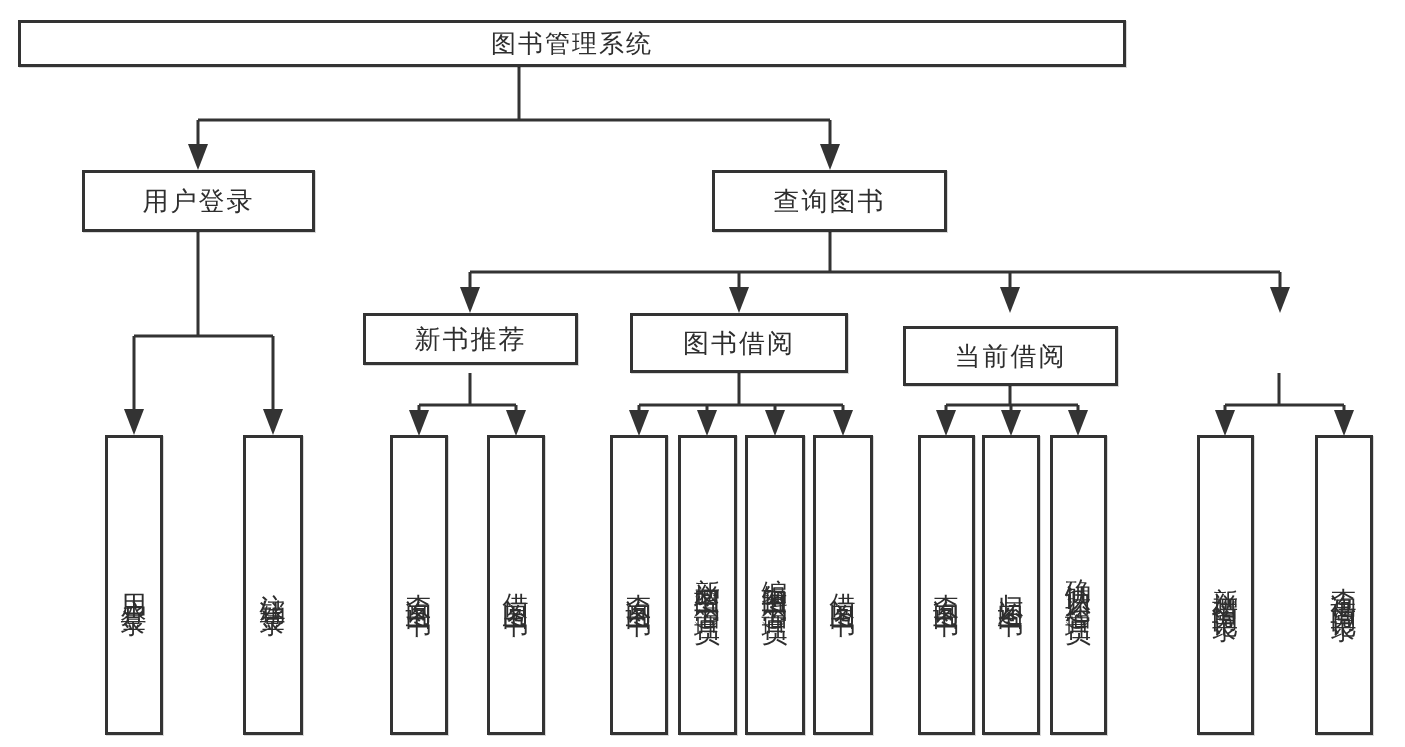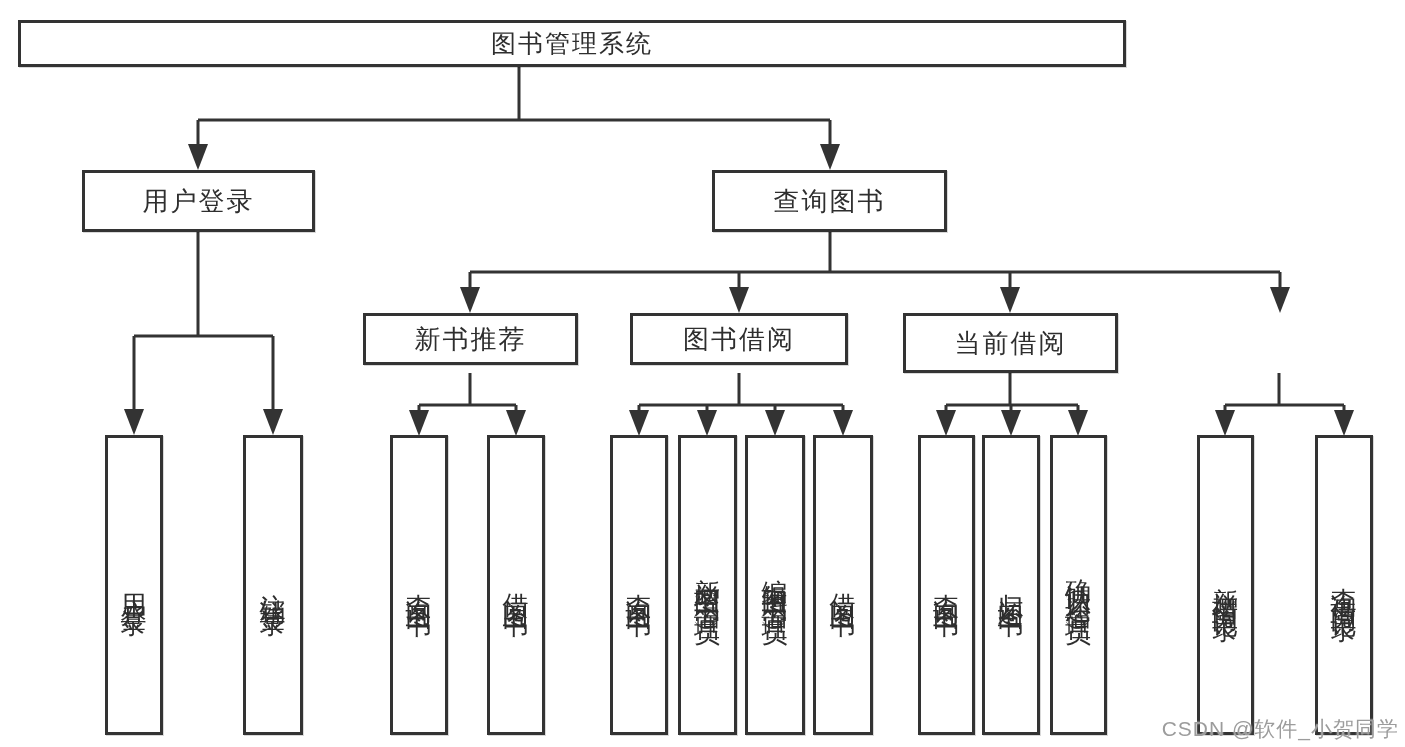--- a/index.html
+++ b/index.html
@@ -95,24 +95,24 @@
   <div class="node" style="left:82px;top:170px;width:233px;height:62px;">
     <span class="h-label">用户登录</span>
   </div>
   <div class="node" style="left:712px;top:170px;width:235px;height:62px;">
     <span class="h-label">查询图书</span>
   </div>
 
   <div class="node" style="left:363px;top:313px;width:215px;height:52px;">
     <span class="h-label">新书推荐</span>
   </div>
-  <div class="node" style="left:630px;top:313px;width:218px;height:52px;">
+  <div class="node" style="left:630px;top:313px;width:218px;height:60px;">
     <span class="h-label">图书借阅</span>
   </div>
-  <div class="node" style="left:903px;top:313px;width:215px;height:60px;">
+  <div class="node" style="left:903px;top:326px;width:215px;height:60px;">
     <span class="h-label">当前借阅</span>
   </div>
 
   <div class="node leaf" style="left:105px;width:58px;">
     <span class="v-label">用户登录</span>
   </div>
   <div class="node leaf" style="left:243px;width:60px;">
     <span class="v-label">注销登录</span>
   </div>
 
@@ -146,14 +146,13 @@
     <span class="v-label">确认归还（管理员）</span>
   </div>
 
   <div class="node leaf" style="left:1197px;width:57px;">
     <span class="v-label">新增借阅记录</span>
   </div>
   <div class="node leaf" style="left:1315px;width:58px;">
     <span class="v-label">查询借阅记录</span>
   </div>
 
-  <div class="watermark">CSDN @软件_小贺同学</div>
 </div>
 
 </body></html>

